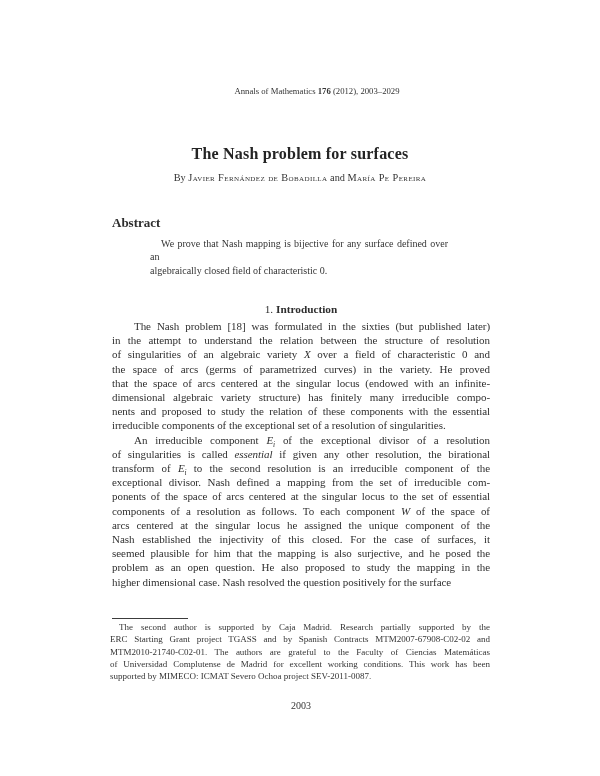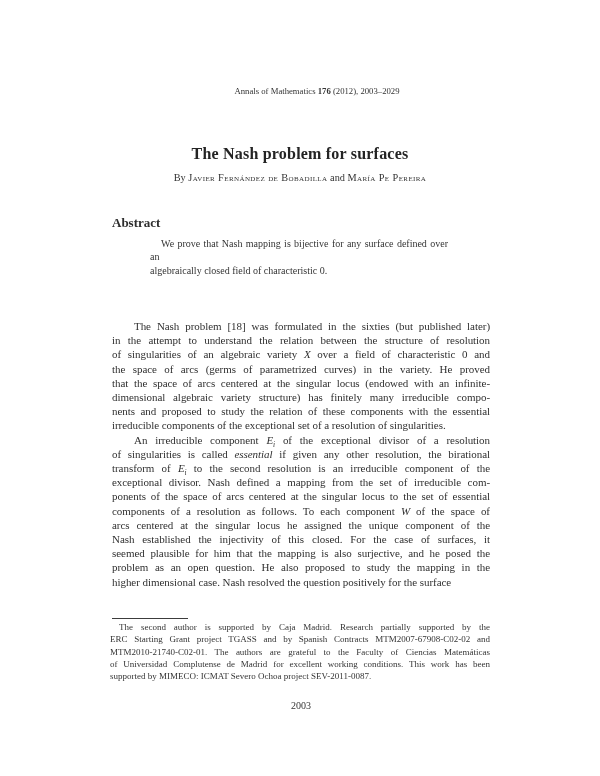--- a/index.html
+++ b/index.html
@@ -79,20 +79,21 @@
 
   <div class="byline"><span>By </span><span class="sc">Javier Fernández de Bobadilla</span><span> and </span><span class="sc">María Pe Pereira</span></div>
 
   <div class="abs-head">Abstract</div>
 
   <div class="abs-text">
       <div class="tline first">We prove that Nash mapping is bijective for any surface defined over an</div>
       <div class="tline last">algebraically closed field of characteristic 0.</div>
     </div>
 
+  <div class="sec-head"><span>1. </span><b>Introduction</b></div>
 
   <div class="body-text">
     <div>
         <div class="tline first">The Nash problem [18] was formulated in the sixties (but published later)</div>
         <div class="tline">in the attempt to understand the relation between the structure of resolution</div>
         <div class="tline">of singularities of an algebraic variety <i class="mv">X</i> over a field of characteristic 0 and</div>
         <div class="tline">the space of arcs (germs of parametrized curves) in the variety.  He proved</div>
         <div class="tline">that the space of arcs centered at the singular locus (endowed with an infinite-</div>
         <div class="tline">dimensional algebraic variety structure) has finitely many irreducible compo-</div>
         <div class="tline">nents and proposed to study the relation of these components with the essential</div>

